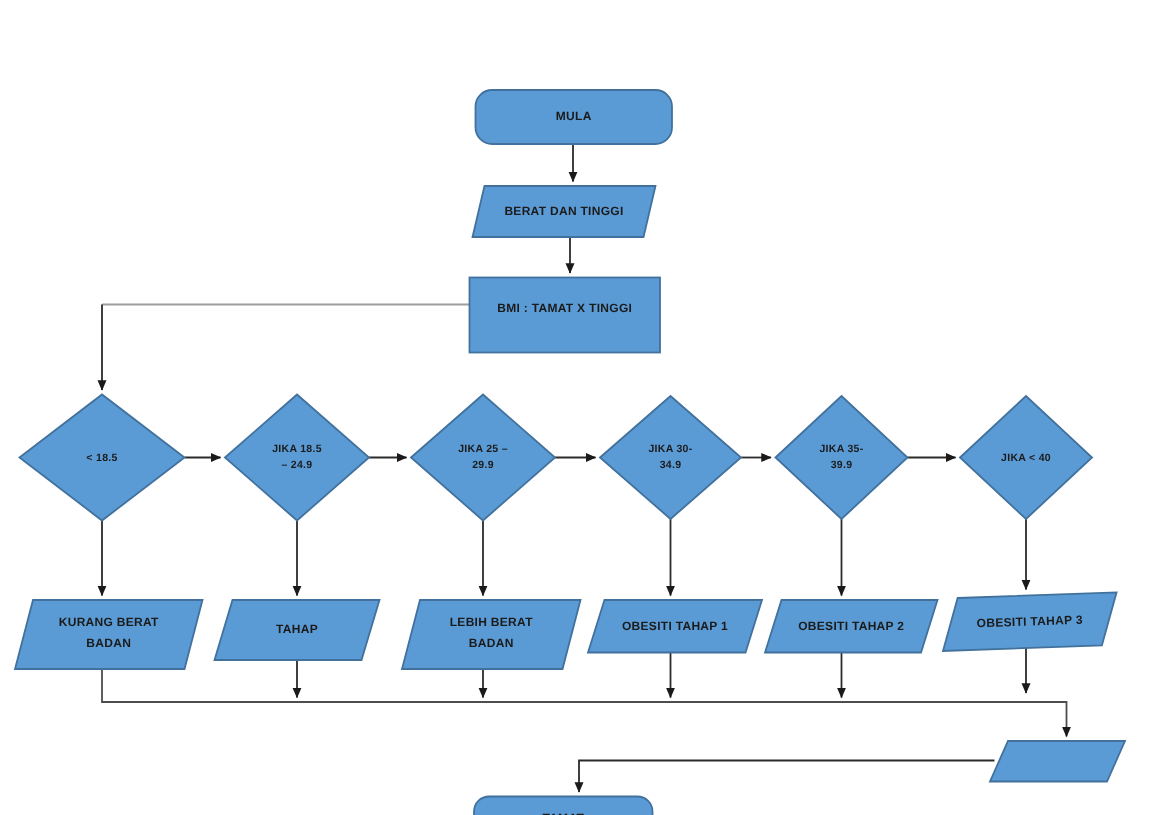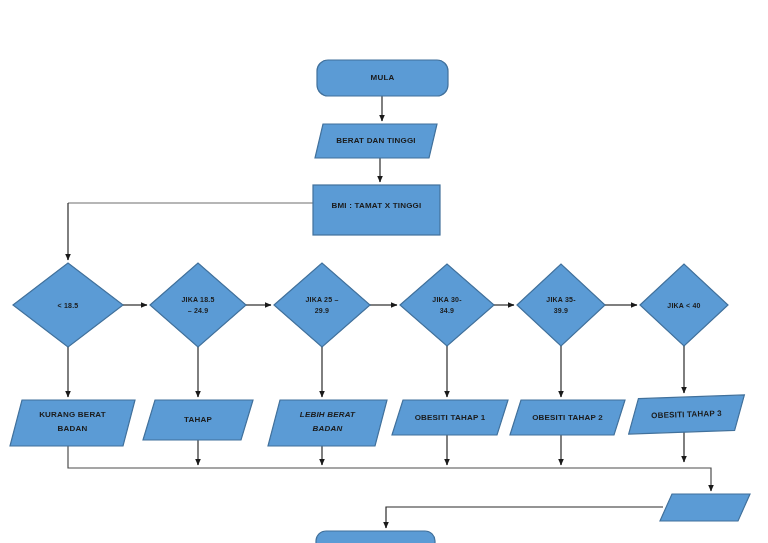--- a/index.html
+++ b/index.html
@@ -146,21 +146,21 @@
     <span>JIKA &lt; 40</span>
   </div>
 
   <div class="lbl fs8" style="left:12px; top:352px; width:121px; height:44px;">
     <span>KURANG BERAT</span>
     <span>BADAN</span>
   </div>
   <div class="lbl fs8" style="left:145px; top:352px; width:106px; height:40px;">
     <span>TAHAP</span>
   </div>
-  <div class="lbl fs8" style="left:270px; top:352px; width:115px; height:44px;font-style:italic;">
+  <div class="lbl fs8" style="left:270px; top:352px; width:115px; height:44px;">
     <span>LEBIH BERAT</span>
     <span>BADAN</span>
   </div>
   <div class="lbl fs8" style="left:394px; top:352px; width:112px; height:35px;">
     <span>OBESITI TAHAP 1</span>
   </div>
   <div class="lbl fs8" style="left:512px; top:352px; width:111px; height:35px;text-align:right;">
     <span>OBESITI TAHAP 2</span>
   </div>
   <div class="lbl fs8" style="left:630px; top:349px; width:113px; height:35px; transform:rotate(-2deg);">

